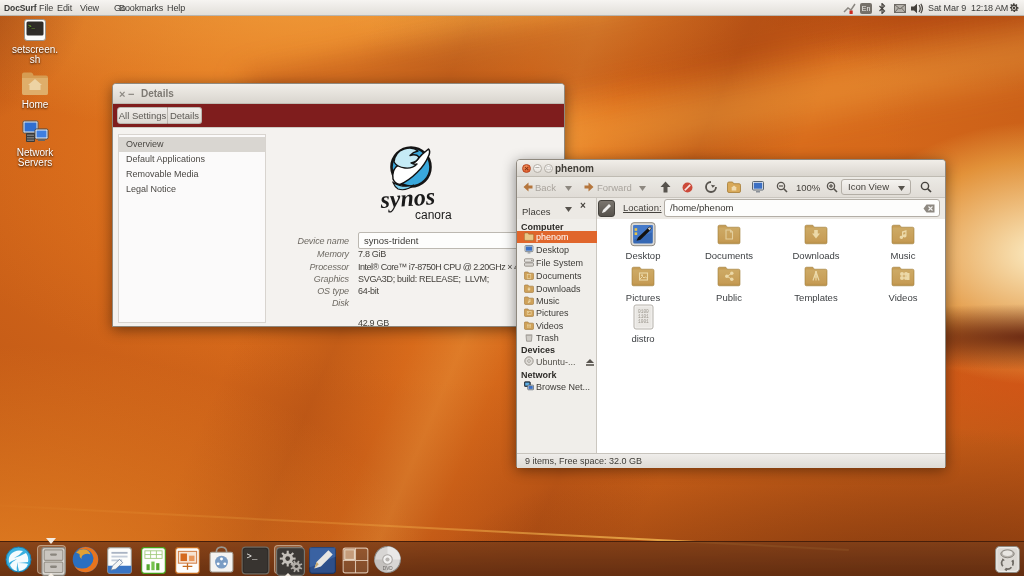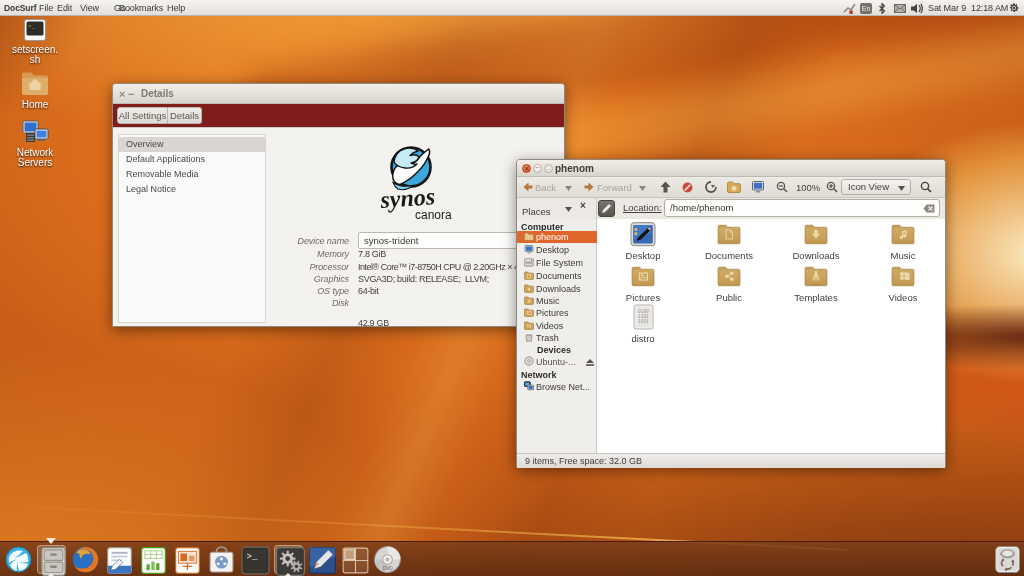--- a/index.html
+++ b/index.html
@@ -324,21 +324,21 @@
             <path d="M0.5 2.5 Q0.5 1 2 1 L5 1 Q6 1 6.3 2 L6.6 2.7 L12 2.7 Q13.5 2.7 13.5 4.2 L13.5 10 Q13.5 11.5 12 11.5 L2 11.5 Q0.5 11.5 0.5 10 Z" fill="#cfa25a" stroke="#9a6f2e" stroke-width="0.8"></path>
             <circle cx="5.5" cy="5.5" r="1.1" fill="#ecd9a8"></circle>
             <circle cx="8.5" cy="5.5" r="1.1" fill="#ecd9a8"></circle>
             <circle cx="5.5" cy="8" r="1.1" fill="#ecd9a8"></circle>
             <circle cx="8.5" cy="8" r="1.1" fill="#ecd9a8"></circle>
           </svg></span>Videos</div>
     <div class="srow" style="top:133.5px;"><span class="sic"><svg width="10" height="9" viewBox="0 0 12 12">
             <path d="M2 3 L10 3 L9.2 11 L2.8 11 Z" fill="#cfccc6" stroke="#7a766e" stroke-width="0.8"></path>
             <rect x="1.5" y="1.5" width="9" height="1.5" rx="0.7" fill="#b5b1aa"></rect>
           </svg></span>Trash</div>
-    <div class="srow shead" style="top:146px; padding-left:20px;">Devices</div>
+    <div class="srow shead" style="top:146px; padding-left:4px;">Devices</div>
     <div class="srow" style="top:158px; color:#55524c;"><span class="sic"><svg width="10" height="10" viewBox="0 0 12 12">
             <circle cx="6" cy="6" r="5" fill="#dedbd6" stroke="#8a867e"></circle>
             <circle cx="6" cy="6" r="1.6" fill="#f6f5f3" stroke="#9a968e"></circle>
           </svg></span>Ubuntu-...
       <svg style="position:absolute; right:3px; top:3px;" width="8" height="7" viewBox="0 0 8 7">
           <path d="M4 0 L8 4 L0 4 Z" fill="#57534d"></path>
           <rect x="0" y="5.2" width="8" height="1.6" fill="#57534d"></rect>
         </svg>
     </div>
     <div class="srow shead" style="top:170.5px; padding-left:4px;">Network</div>

